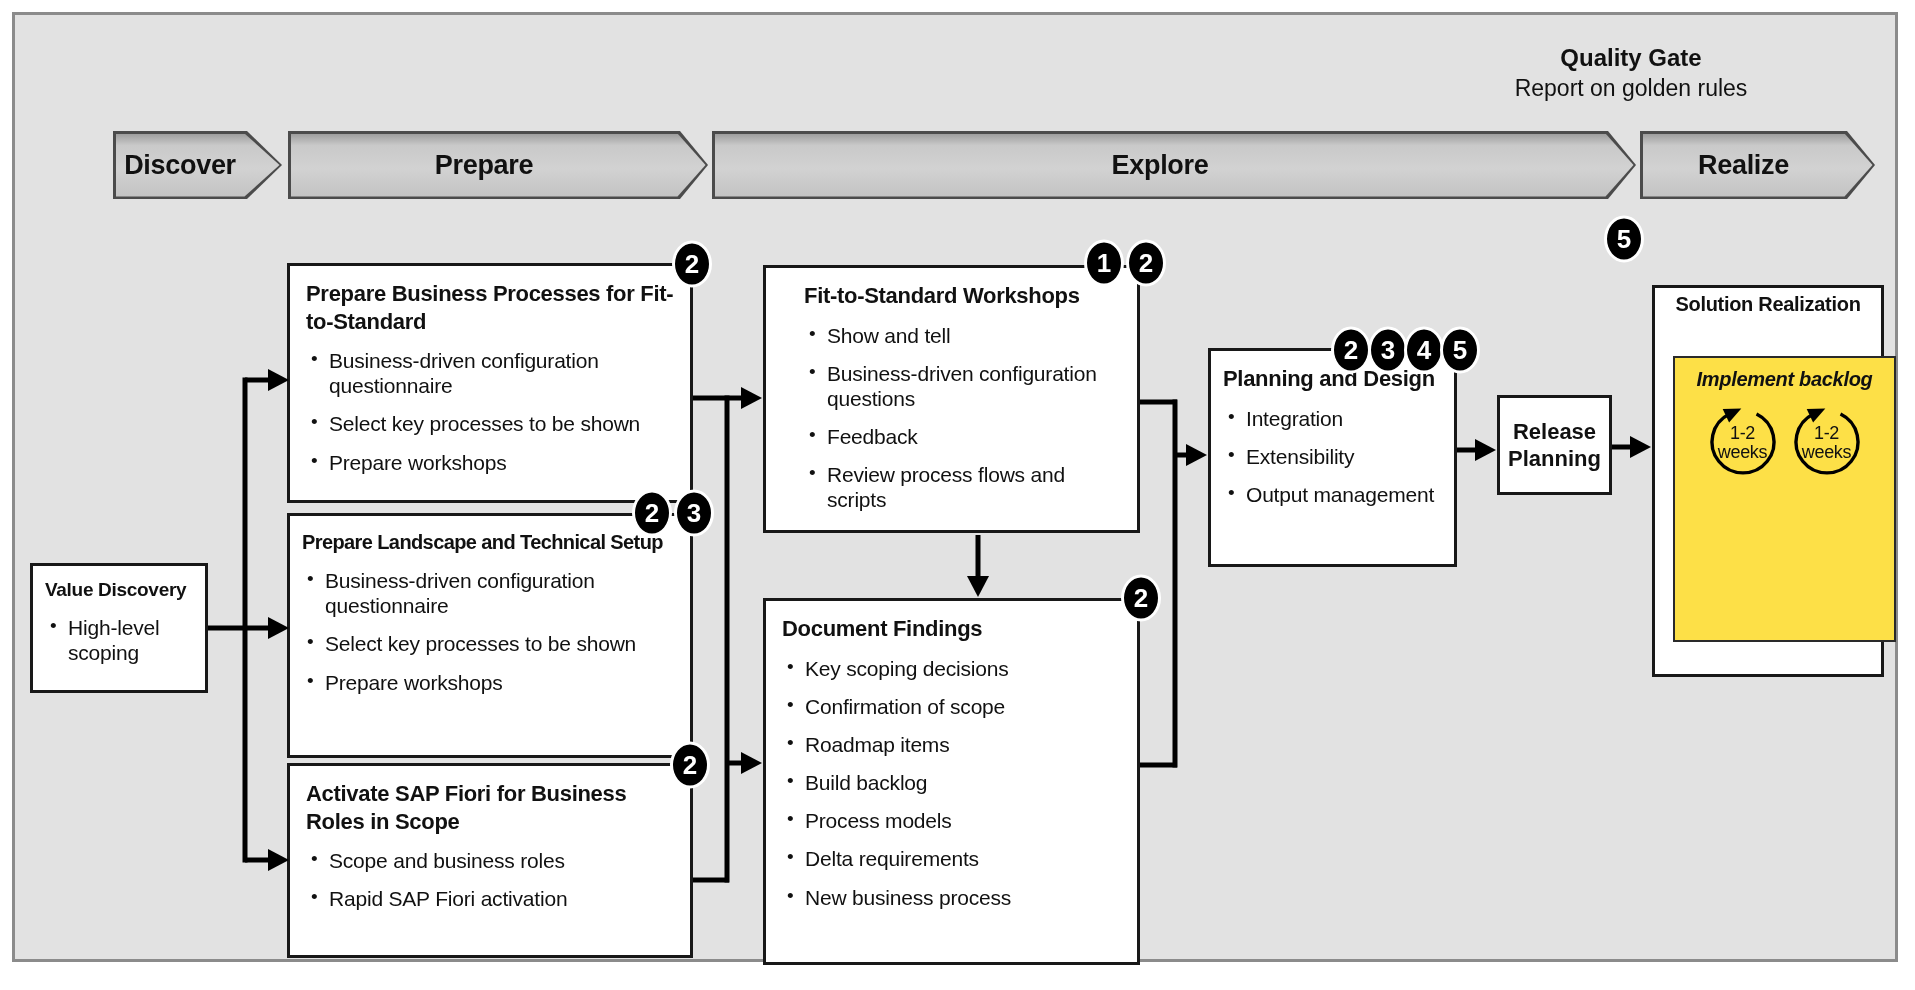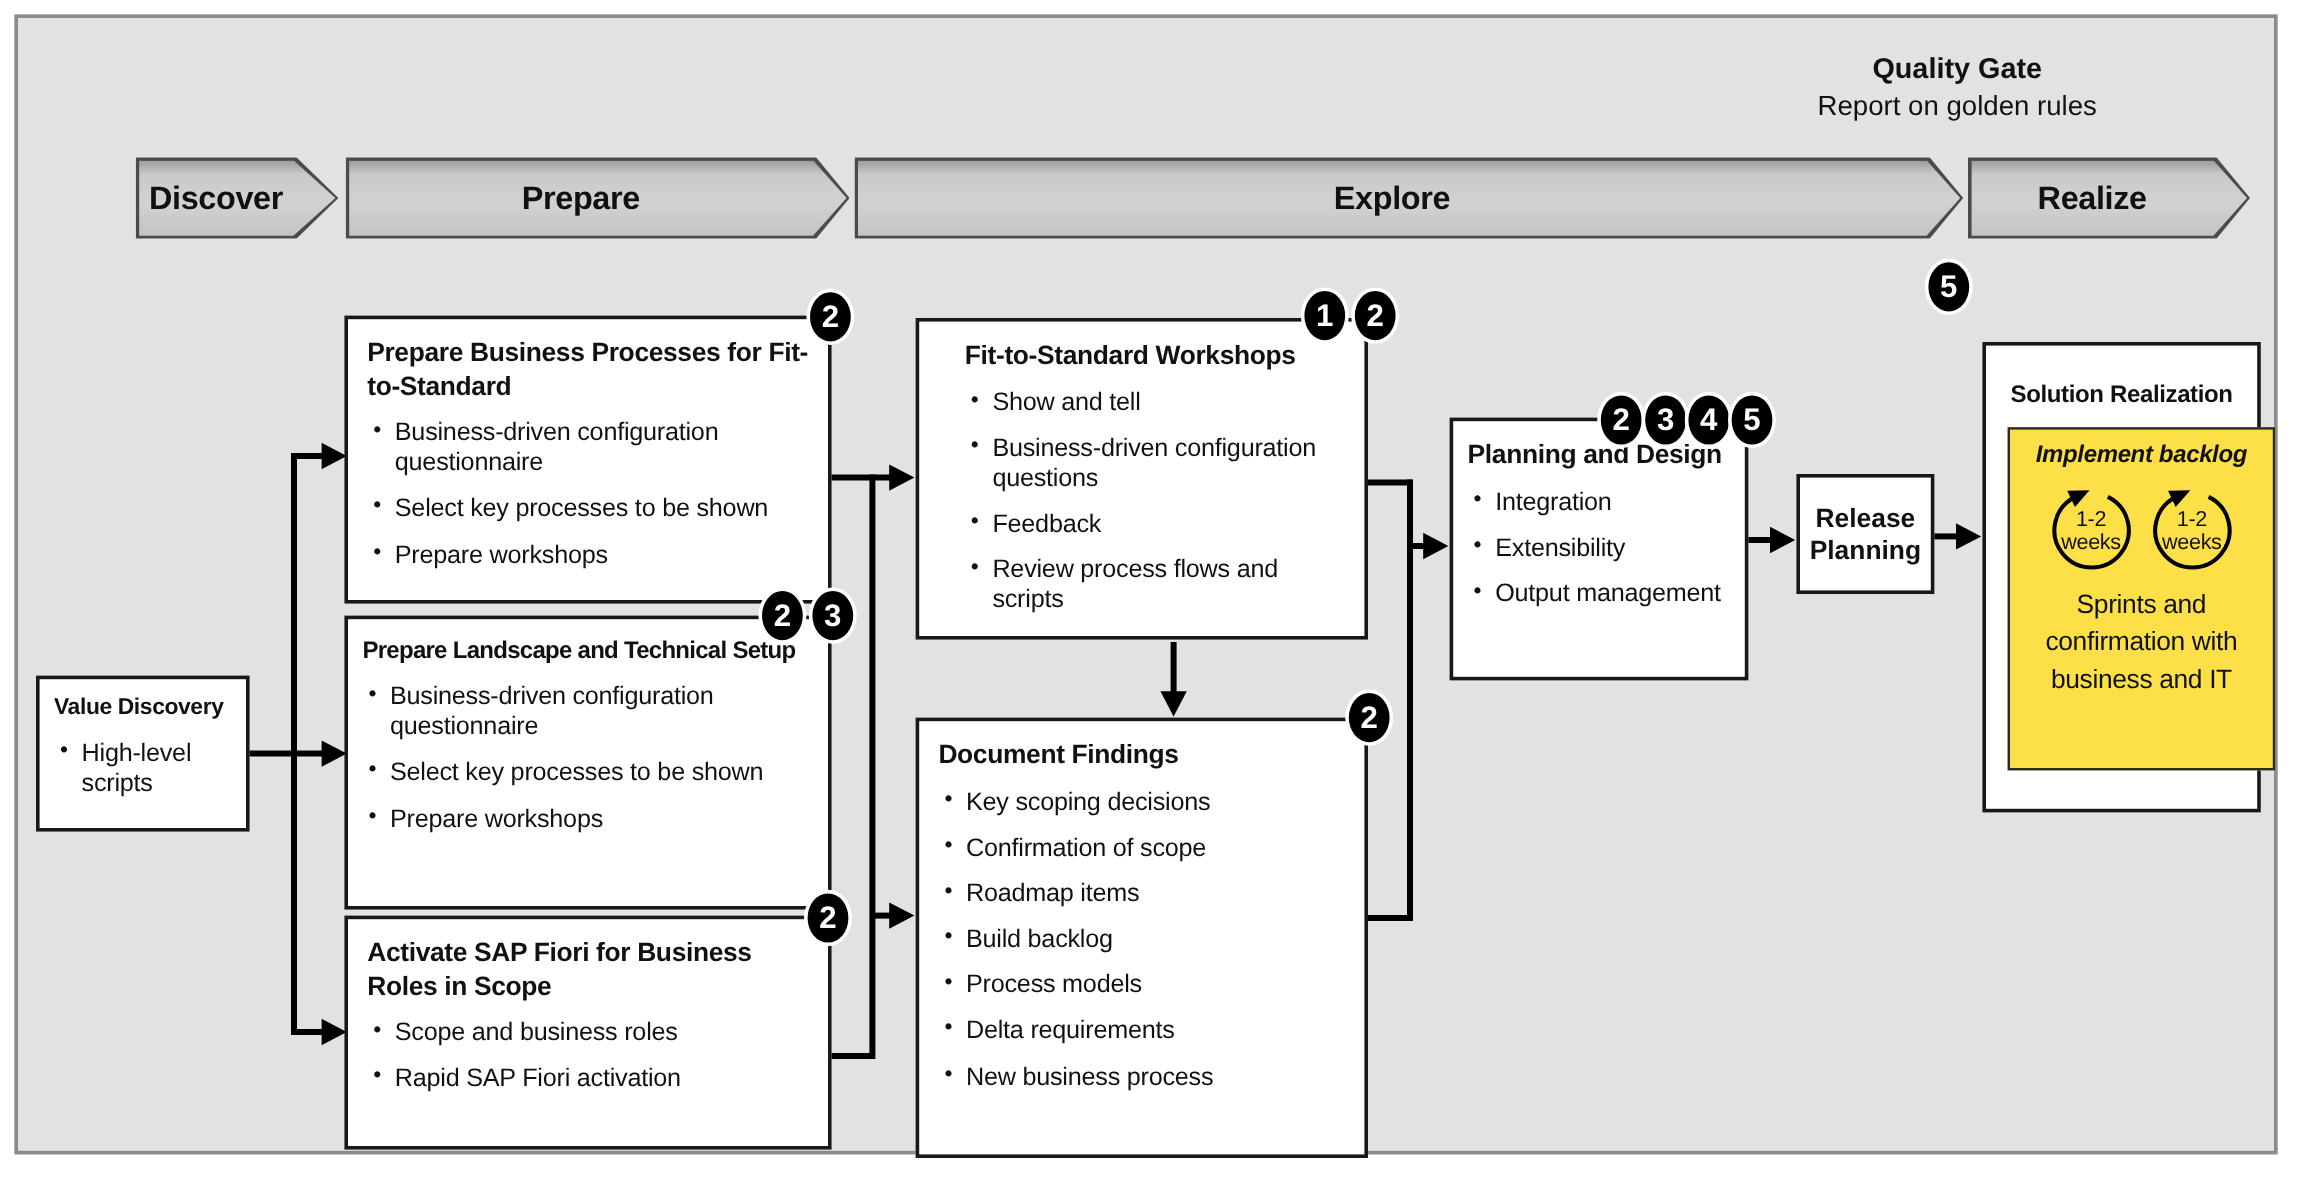--- a/index.html
+++ b/index.html
@@ -112,21 +112,21 @@
 
   <div class="qgate">
     <div class="qgate-title">Quality Gate</div>
     <div class="qgate-sub">Report on golden rules</div>
   </div>
   <div class="badge" style="left:1624px;top:239px;">5</div>
 
   <div class="box" style="left:30px;top:563px;width:178px;height:130px;padding:12px 12px;">
     <div class="box-title nowrap" style="font-size:19px;">Value Discovery</div>
     <ul class="bullets">
-      <li>High-level scripts</li>
+      <li>High-level scoping</li>
     </ul>
   </div>
 
   <div class="box" style="left:287px;top:263px;width:406px;height:240px;">
     <div class="box-title">Prepare Business Processes for Fit-to-Standard</div>
     <ul class="bullets">
       <li>Business-driven configuration questionnaire</li>
       <li>Select key processes to be shown</li>
       <li>Prepare workshops</li>
     </ul>
@@ -189,36 +189,35 @@
   </div>
   <div class="badge" style="left:1351px;top:350px;">2</div>
   <div class="badge" style="left:1388px;top:350px;">3</div>
   <div class="badge" style="left:1424px;top:350px;">4</div>
   <div class="badge" style="left:1460px;top:350px;">5</div>
 
   <div class="box release" style="left:1497px;top:395px;width:115px;height:100px;padding:4px;">
     <div class="rel-label">Release Planning</div>
   </div>
 
-  <div class="box" style="left:1652px;top:285px;width:232px;height:392px;padding:28px 10px;">
+  <div class="box" style="left:1652px;top:285px;width:232px;height:392px;padding:3px 10px;">
     <div class="sol-title">Solution Realization</div>
     <div class="backlog-panel">
       <div class="backlog-title">Implement backlog</div>
       <div class="cycles">
         <div class="cycle">
           <svg width="80" height="86" viewBox="0 0 80 86">
             <path d="M53.5,19 A31,31 0 1 1 26.5,19" stroke="#000" stroke-width="3.4" fill="none"></path>
             <polygon points="38.3,13.5 26.1,27.5 19.7,13.9" fill="#000"></polygon>
           </svg>
           <div class="cycle-label">1-2 weeks</div>
         </div>
         <div class="cycle">
           <svg width="80" height="86" viewBox="0 0 80 86">
             <path d="M53.5,19 A31,31 0 1 1 26.5,19" stroke="#000" stroke-width="3.4" fill="none"></path>
             <polygon points="38.3,13.5 26.1,27.5 19.7,13.9" fill="#000"></polygon>
           </svg>
           <div class="cycle-label">1-2 weeks</div>
         </div>
       </div>
-      <div class="sprints">Sprints and confirmation with business and IT</div>
     </div>
   </div>
 </div>
 
 </body></html>

